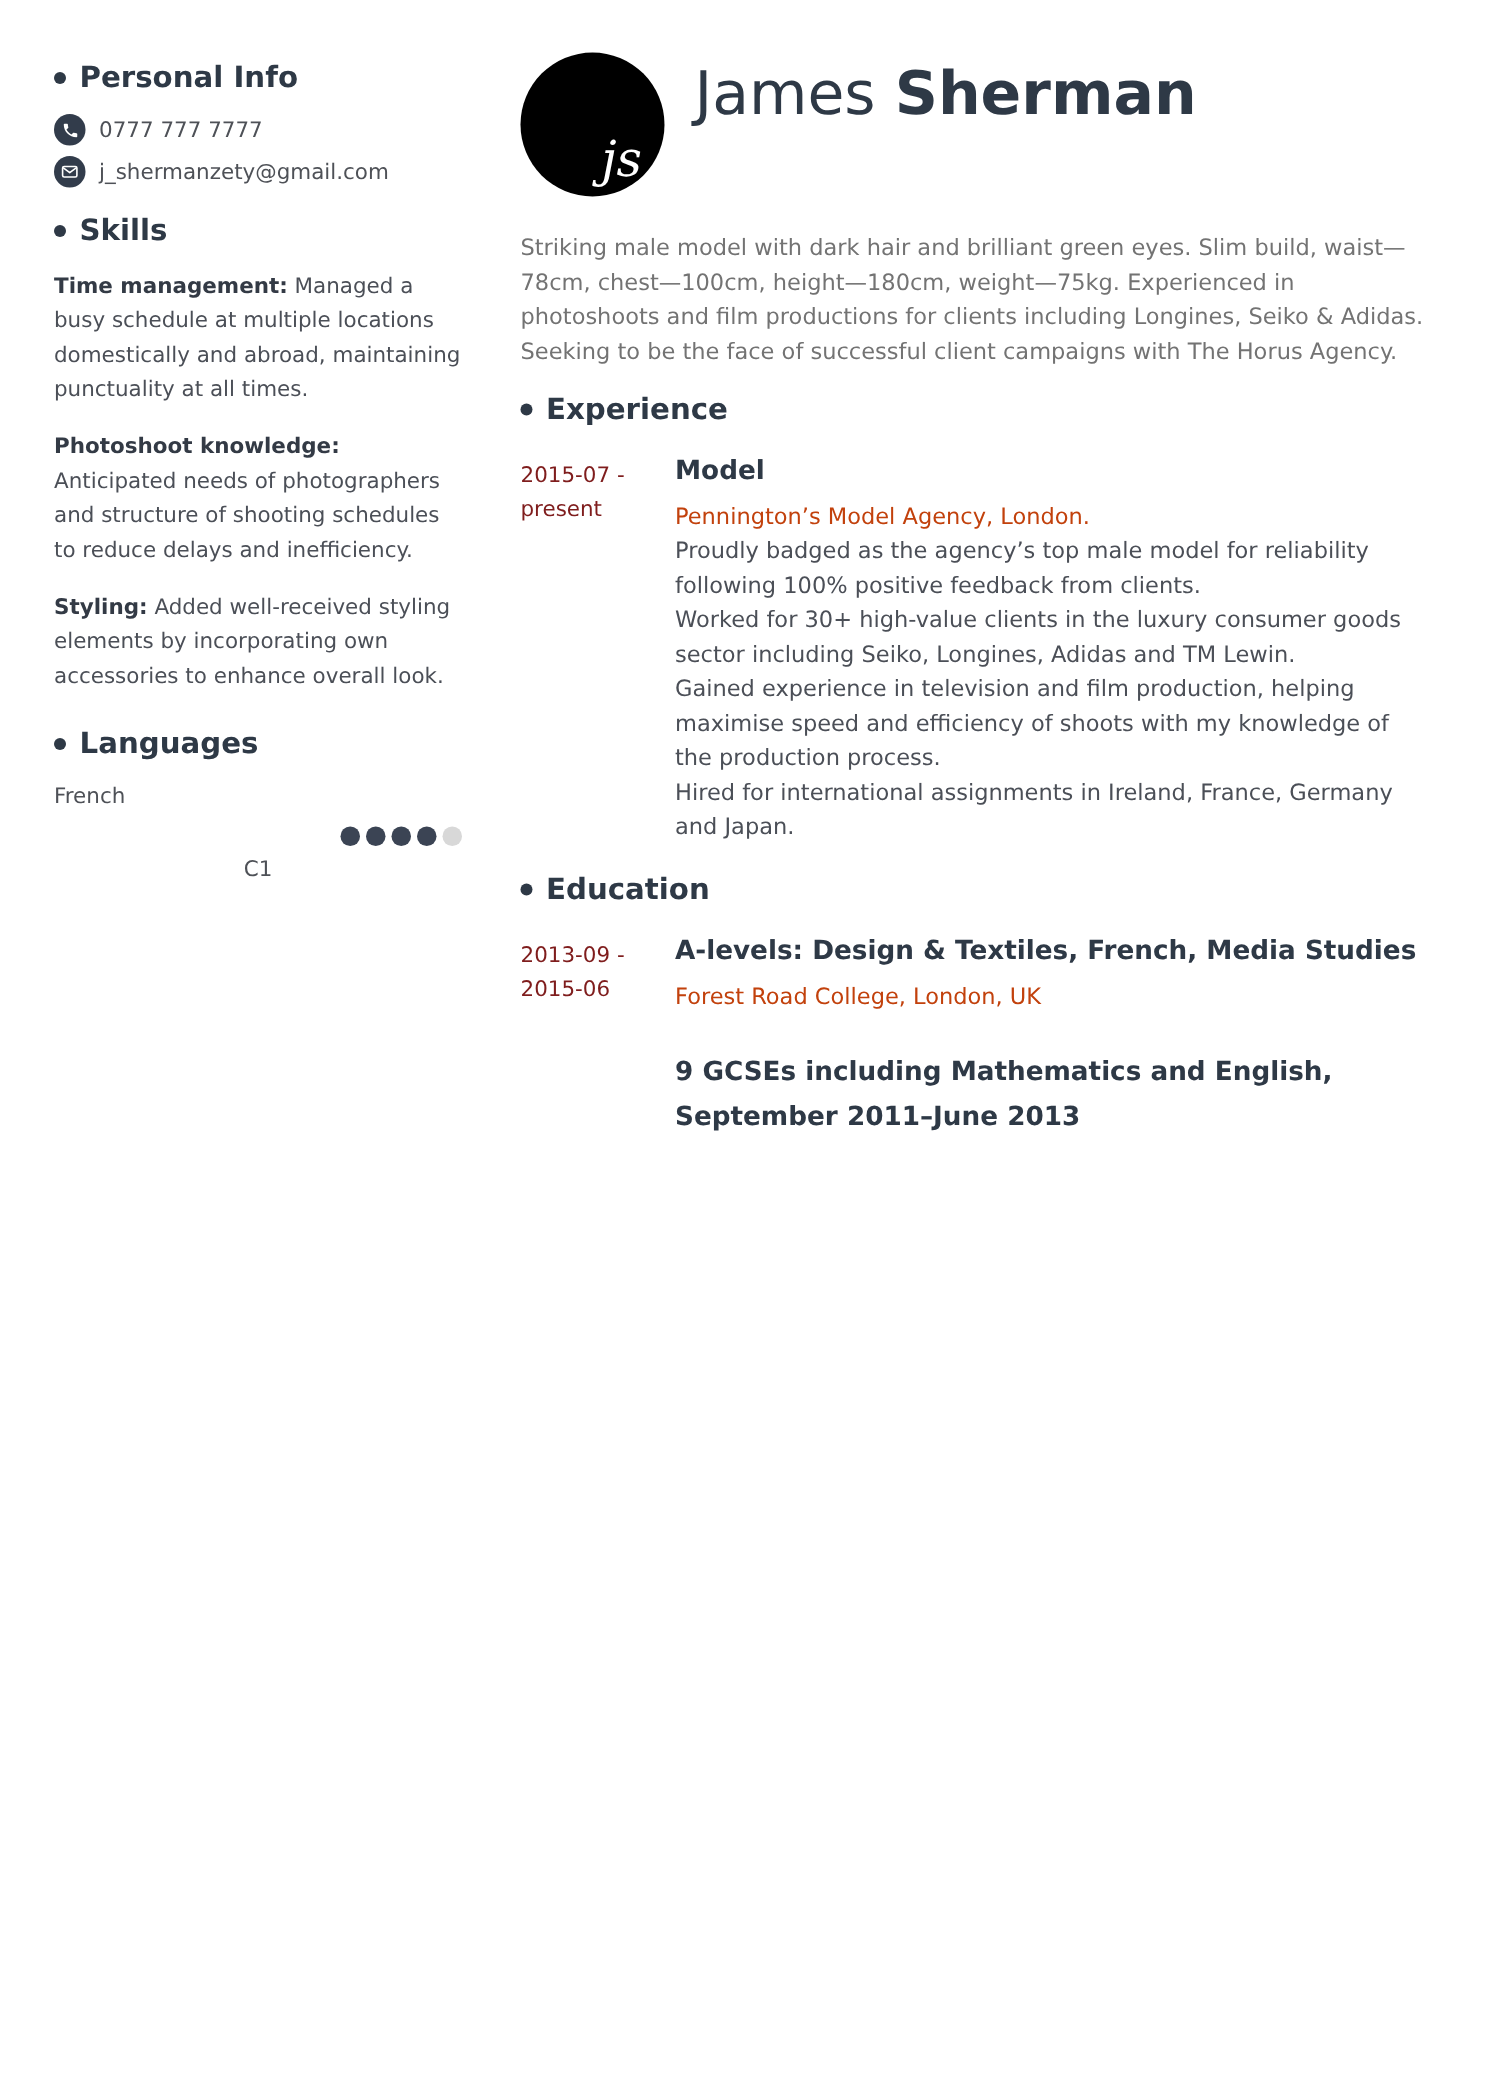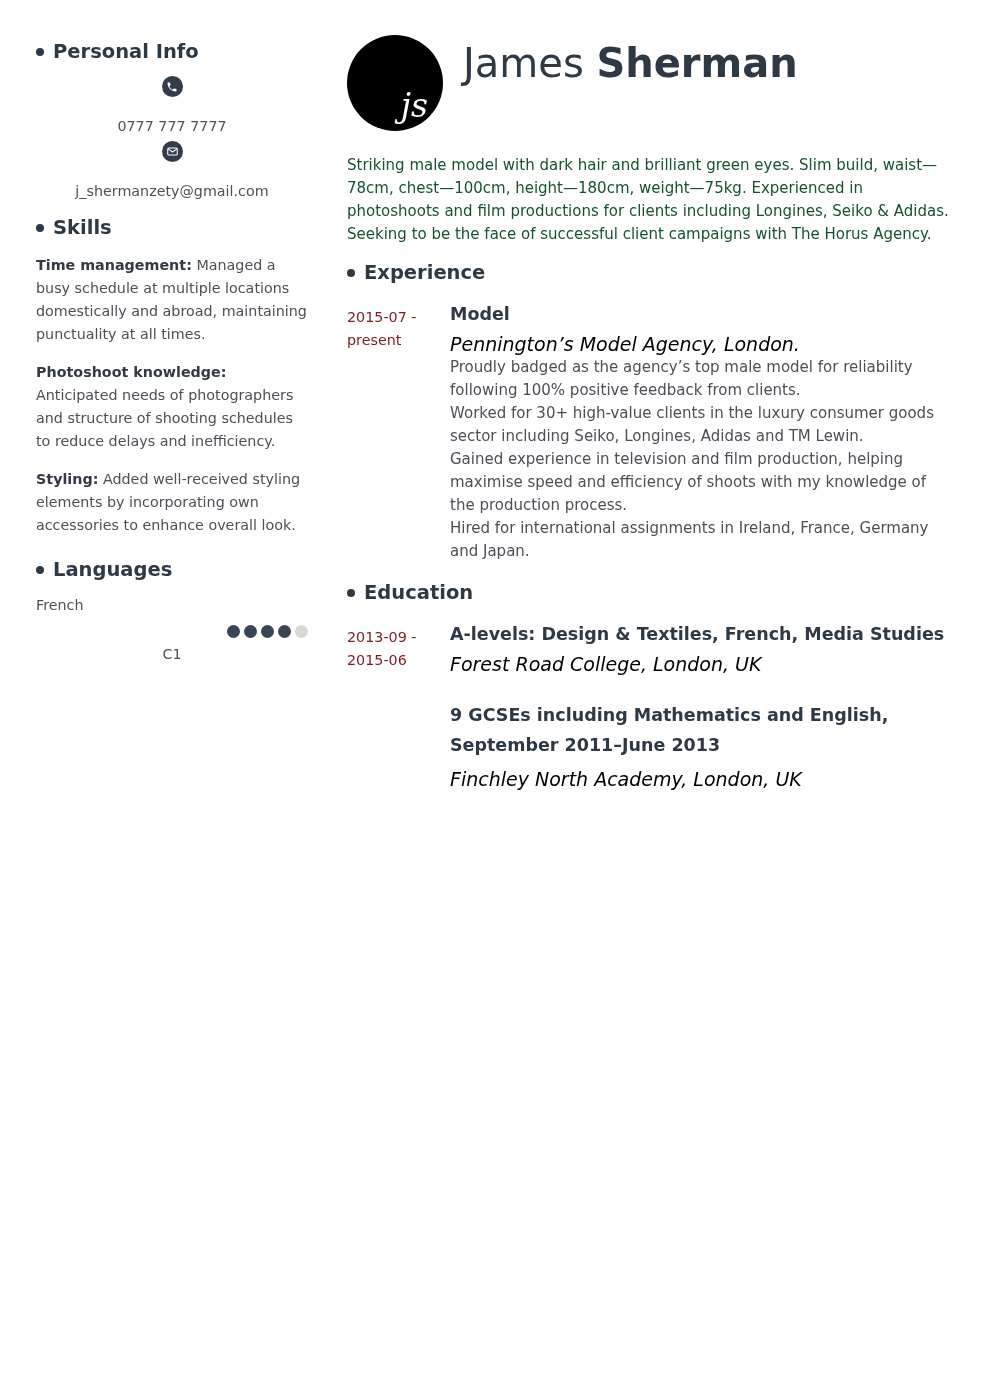--- a/index.html
+++ b/index.html
@@ -5,21 +5,21 @@
   html,body{margin:0;padding:0;background:#ffffff;}
   .page{
     position:relative;width:990px;height:1072px;background:#ffffff;overflow:hidden;
     font-family:"DejaVu Sans","Liberation Sans",sans-serif;color:#4b4f57;
   }
   
   .sec-heading{display:flex;align-items:center;gap:9px;font-size:19.5px;font-weight:700;color:#2e3946;line-height:23px;}
   .bullet-dot{width:8px;height:8px;border-radius:50%;background:#2e3946;flex:0 0 8px;}
   
   .sidebar{position:absolute;left:36px;top:40px;width:272px;}
-  .contact-row{display:flex;align-items:center;gap:21px;margin-top:13px;flex-direction:column;}
+  .contact-row{display:flex;align-items:center;gap:9px;margin-top:13px;}
   .contact-row + .contact-row{margin-top:7px;}
   .contact-icon{width:21px;height:21px;border-radius:50%;background:#323c4b;display:flex;align-items:center;justify-content:center;flex:0 0 21px;}
   .contact-text{font-size:14.3px;color:#4e5157;}
   .skills-heading{margin-top:17px;}
   .skill-item{margin-top:15px;font-size:14.3px;line-height:23px;color:#4b4f57;}
   .skill-item .lbl{font-weight:700;color:#333a45;}
   .languages-heading{margin-top:21px;}
   .language-name{margin-top:16px;font-size:14.3px;color:#4e5157;}
   .language-dots{margin-top:12px;display:flex;justify-content:flex-end;gap:4px;}
   .dot{width:13px;height:13px;border-radius:50%;}
@@ -33,27 +33,27 @@
     width:96px;height:96px;border-radius:50%;background:#000000;
     display:flex;align-items:flex-end;justify-content:flex-end;
     padding:0;box-sizing:border-box;
   }
   .avatar-initials{
     font-family:"DejaVu Serif","Liberation Serif",serif;font-style:italic;
     font-size:33px;color:#ffffff;line-height:1;padding:0 15px 9px 0;
   }
   .name{position:absolute;left:116px;top:6px;font-size:40px;line-height:44px;color:#2e3946;font-weight:400;white-space:nowrap;}
   .name .last{font-weight:700;}
-  .summary{margin-top:23px;font-size:15px;line-height:23px;color:#14532d;}
+  .summary{margin-top:23px;font-size:15px;line-height:23px;color:#737373;}
   .experience-heading{margin-top:15px;}
   .entry{display:grid;grid-template-columns:103px 1fr;margin-top:20px;}
   .entry-dates{font-size:14.3px;line-height:23px;color:#7f1d1d;padding-top:2px;}
   .entry-title{font-size:17.5px;font-weight:700;color:#2e3946;line-height:21px;}
   .entry-title.wrap{line-height:30px;}
-  .entry-subtitle{margin-top:8px;font-size:19px;line-height:23px;color:#000000;font-style:italic;}
+  .entry-subtitle{margin-top:8px;font-size:15px;line-height:23px;color:#c2410c;}
   .entry-details{margin-top:0;}
   .entry-details div{font-size:15px;line-height:23px;color:#4b4f57;}
   .education-heading{margin-top:18px;}
   .entry.second{margin-top:24px;}
 </style>
 </head>
 <body>
 
 <div class="page">
 
@@ -166,18 +166,17 @@
       <div class="entry-body">
         <div class="entry-title">A-levels: Design &amp; Textiles, French, Media Studies</div>
         <div class="entry-subtitle">Forest Road College, London, UK</div>
       </div>
     </div>
 
     <div class="entry second">
       <div class="entry-dates"></div>
       <div class="entry-body">
         <div class="entry-title wrap">9 GCSEs including Mathematics and English, September 2011–June 2013</div>
-        <div class="entry-subtitle">Finchley North Academy, London, UK</div>
       </div>
     </div>
 
   </div>
 </div>
 
 </body></html>

